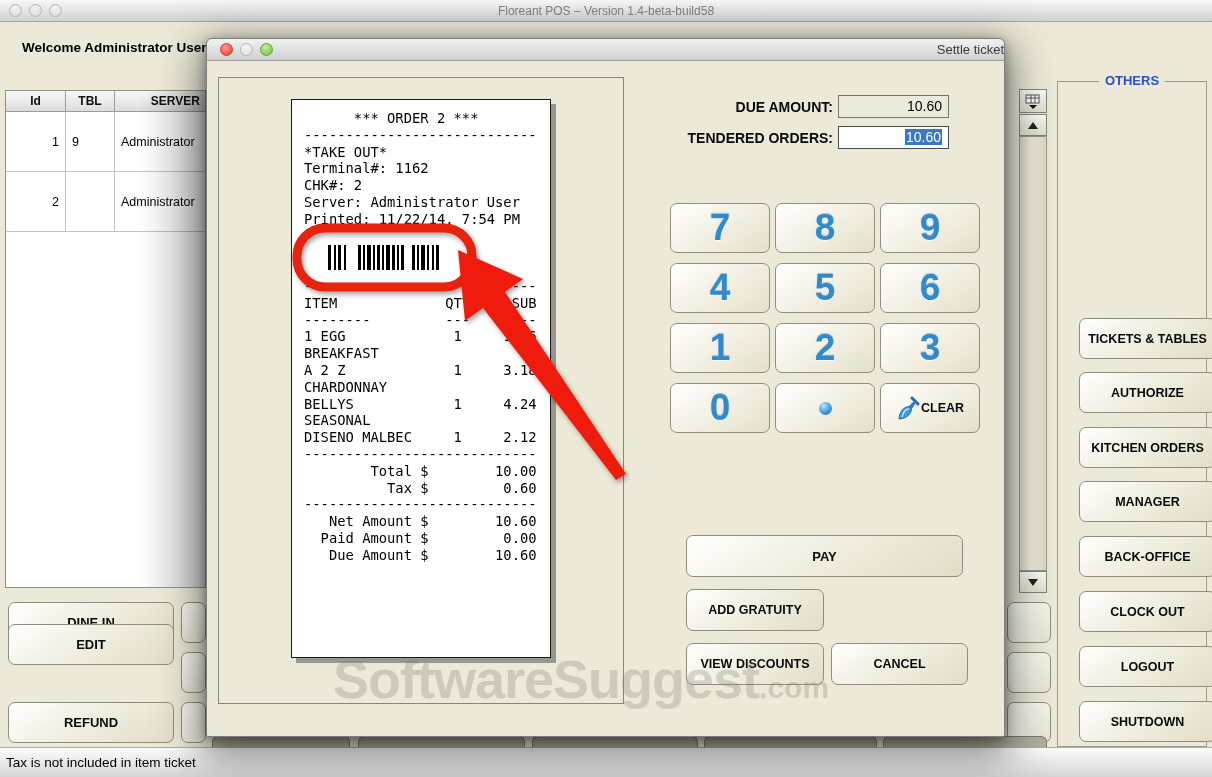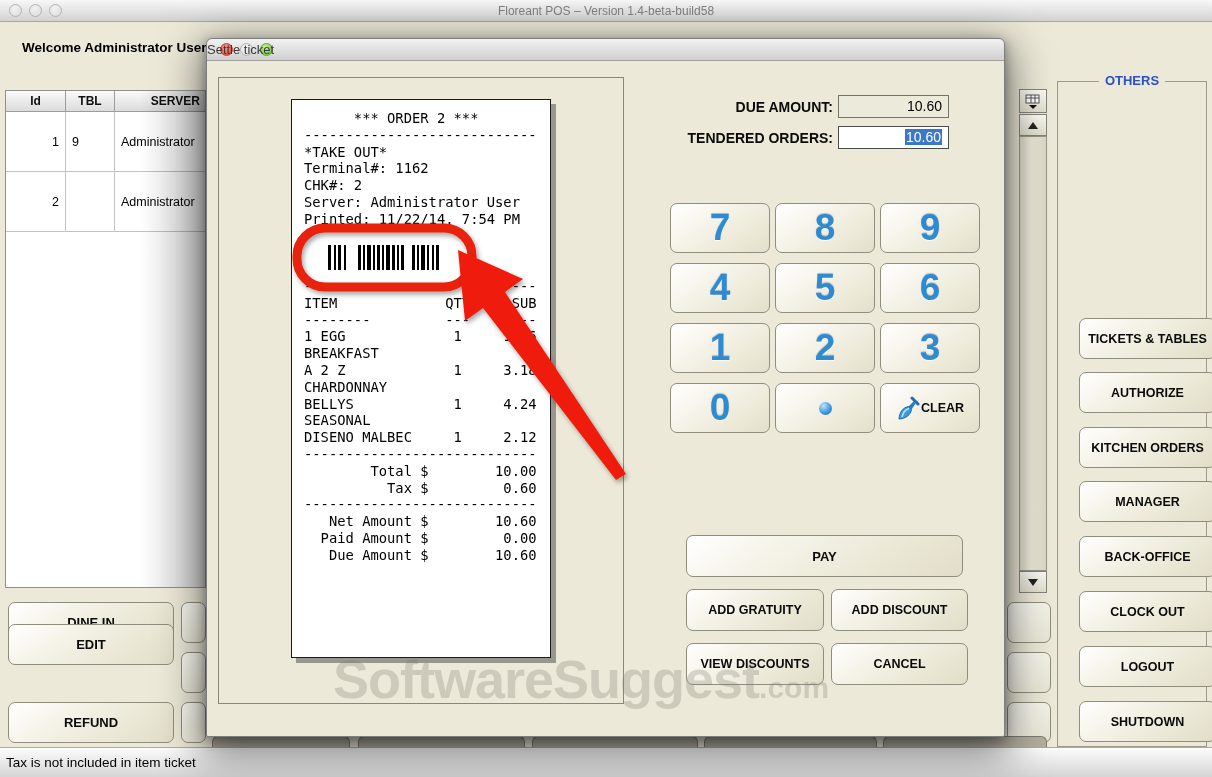--- a/index.html
+++ b/index.html
@@ -61,21 +61,21 @@
     background:#ece9d8; padding:0 6px; font-size:13px; font-weight:bold; color:#2b50c8; white-space:nowrap; }
   .o-btn { left:6px; width:137px; height:41px;margin-left:15px; }
 
   
   #dialog { left:206px; top:38px; width:799px; height:699px; background:#ece9d8;
     border:1px solid #7e7e7e; border-radius:6px 6px 2px 2px;
     box-shadow:0 12px 42px 6px rgba(0,0,0,0.50), 0 3px 12px rgba(0,0,0,0.35); z-index:30; }
   #dlg-titlebar { position:absolute; left:0; top:0; right:0; height:22px;
     background:linear-gradient(#f2f2f2,#d0d0d0); border-bottom:1px solid #9e9e9e; border-radius:6px 6px 0 0; }
   #dlg-titlebar .t-text { position:absolute; left:0; right:0; top:0; height:22px; line-height:22px;
-    text-align:left; font-size:13px; color:#3a3a3a; }
+    text-align:right; font-size:13px; color:#3a3a3a; }
   .tl-red { background:radial-gradient(circle at 40% 30%,#ff9d93,#ee5448 70%); border:1px solid #cf3a30; }
   .tl-mid { background:radial-gradient(circle at 40% 30%,#f5f5f5,#dedede); border:1px solid #b3b3b3; }
   .tl-grn { background:radial-gradient(circle at 40% 30%,#c9ef9d,#84cb52 70%); border:1px solid #62a336; }
 
   #left-panel { position:absolute; left:11px; top:38px; width:406px; height:627px;
     border:1px solid #89877a; }
 
   
   #receipt { position:absolute; left:72px; top:21px; width:260px; height:559px; background:#fff;
     border:1px solid #1a1a1a; box-shadow:5px 5px 0 #98968d; }
@@ -302,21 +302,20 @@
         <path d="M3 23 C3.5 16 7 11.5 12.5 10.5 L15.5 13.5 C14.5 19 10 22.5 3 23 Z" fill="#3d9ae0" stroke="#1a67ad" stroke-width="1"></path>
         <path d="M6 21 C7 16.5 9.5 13.5 13 12.5" stroke="#bfe3f9" stroke-width="1.5" fill="none"></path>
         <path d="M12.5 10.5 L17.5 5.5 L19.5 7.5 L15.5 13.5 Z" fill="#2a7cc4"></path>
       </svg>
       <span>CLEAR</span>
     </div>
   </div>
 
   <button class="btn btn-13" style="left:479px; top:496px; width:277px; height:42px">PAY</button>
   <button class="btn btn-12" style="left:479px; top:550px; width:138px; height:42px">ADD GRATUITY</button>
-  <button class="btn btn-12" style="left:624px; top:550px; width:137px; height:42px">ADD DISCOUNT</button>
   <button class="btn btn-12" style="left:479px; top:604px; width:138px; height:42px">VIEW DISCOUNTS</button>
   <button class="btn btn-12" style="left:624px; top:604px; width:137px; height:42px">CANCEL</button>
 </div>
 
 <svg class="abs" id="annotation" viewBox="0 0 1212 777">
   <defs>
     <filter id="ashadow" x="-20%" y="-20%" width="140%" height="140%">
       <feDropShadow dx="2" dy="3" stdDeviation="2.5" flood-color="#000" flood-opacity="0.35"></feDropShadow>
     </filter>
   </defs>

